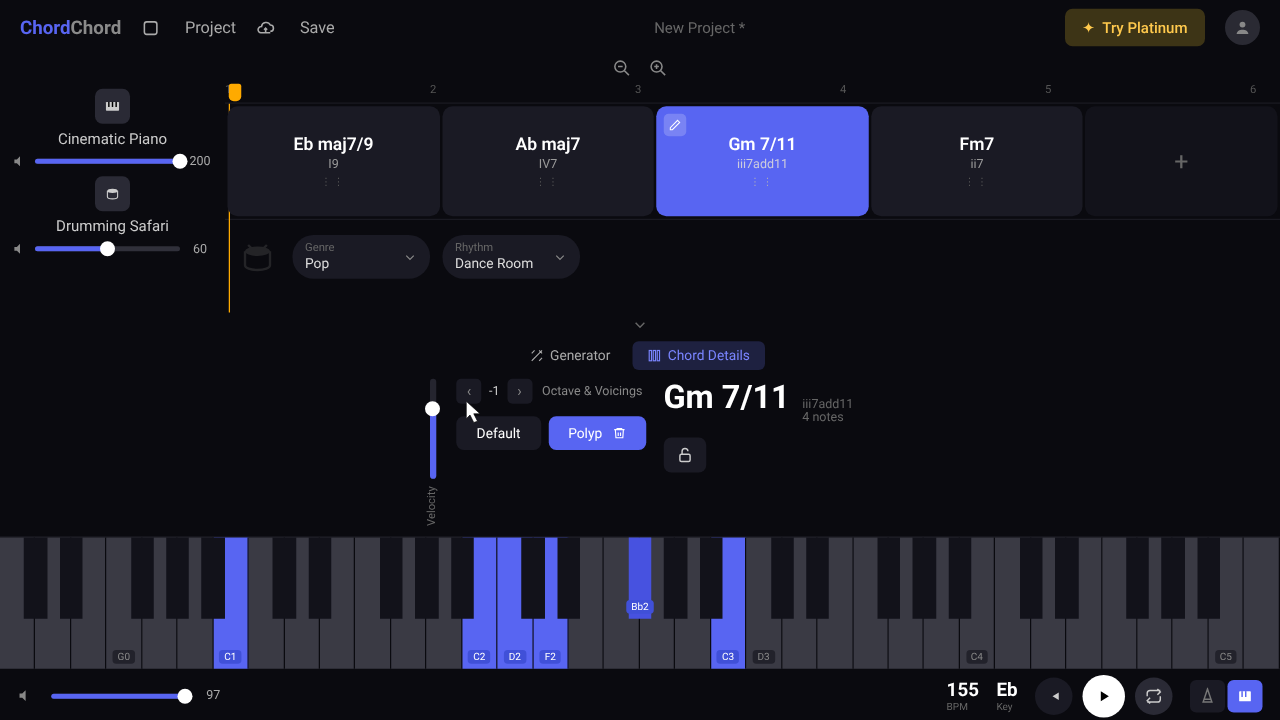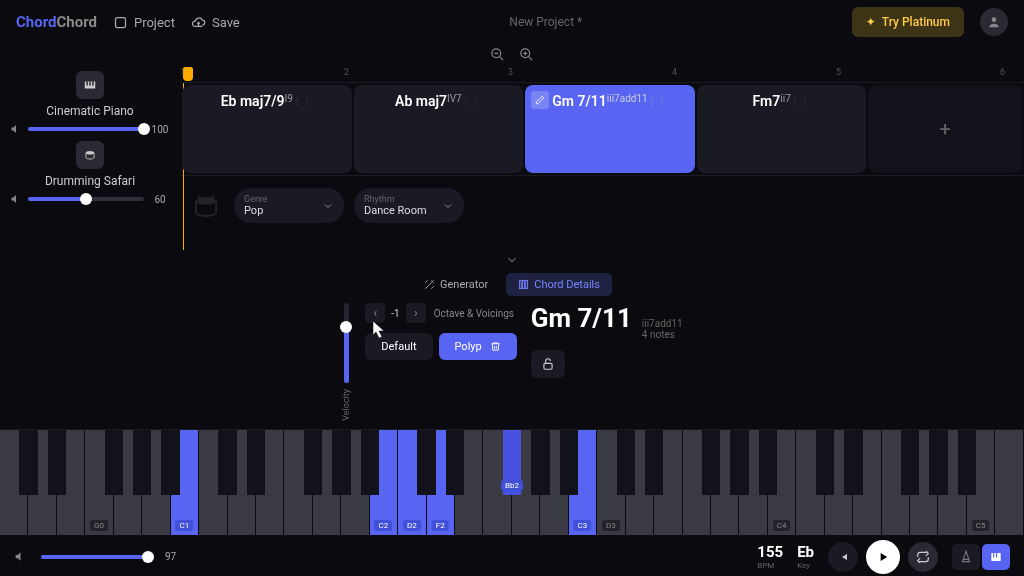--- a/index.html
+++ b/index.html
@@ -1,21 +1,21 @@
 <!DOCTYPE html>
 <html><head>
 <meta charset="utf-8">
 <style>
 *{margin:0;padding:0;box-sizing:border-box;font-family:-apple-system,BlinkMacSystemFont,'Segoe UI',Roboto,sans-serif}
 body{background:#0a0a0f;color:#fff;width:1024px;height:576px;overflow:hidden;font-size:12px}
 .header{display:flex;align-items:center;padding:10px 16px;height:44px;gap:16px}
 .logo{font-weight:700;font-size:15px}
 .logo-a{color:#5865f2}
 .logo-b{color:#8a8a8a}
-.hbtn{display:flex;align-items:center;gap:6px;color:#aaa;cursor:pointer;font-size:13px}
+.hbtn{display:flex;align-items:center;gap:20px;color:#aaa;cursor:pointer;font-size:13px}
 .hbtn svg{width:15px;height:15px}
 .proj-name{margin:0 auto;color:#666;font-size:12px}
 .btn-platinum{background:#3d3416;color:#ffc94d;padding:8px 14px;border-radius:6px;display:flex;align-items:center;gap:6px;cursor:pointer;font-size:12px;font-weight:500}
 .btn-export{background:#8b5cf6;color:#fff;padding:8px 16px;border-radius:6px;display:flex;align-items:center;gap:6px;cursor:pointer;font-size:12px;font-weight:500}
 .avatar{width:28px;height:28px;background:#2a2a33;border-radius:50%;display:flex;align-items:center;justify-content:center;cursor:pointer}
 .zoom-row{display:flex;justify-content:center;gap:14px;padding:3px 0}
 .zoom-row svg{width:15px;height:15px;cursor:pointer;color:#888}
 .timeline{display:flex;height:185px}
 .tracks-side{width:180px;padding:6px 10px}
 .track{text-align:center;margin-bottom:6px}
@@ -25,21 +25,21 @@
 .vol-row svg{width:12px;height:12px;color:#888}
 .slider{flex:1;height:4px;background:#30303a;border-radius:2px;position:relative}
 .slider-fill{height:100%;background:#5865f2;border-radius:2px;position:relative}
 .slider-thumb{width:12px;height:12px;background:#fff;border-radius:50%;position:absolute;top:-4px;right:-6px}
 .vol-val{font-size:10px;color:#aaa;width:20px}
 .timeline-main{flex:1;position:relative}
 .ruler{height:18px;position:relative;border-bottom:1px solid #1a1a22}
 .marker{position:absolute;left:3px;top:2px;width:10px;height:14px;background:#ffaa00;border-radius:2px 2px 4px 4px}
 .tick{position:absolute;top:2px;font-size:9px;color:#555}
 .chord-row{display:flex;height:92px;gap:2px;padding:2px}
-.chord-card{flex:1;background:#1a1a24;border-radius:8px;padding:8px;text-align:center;display:flex;justify-content:center;cursor:pointer;position:relative}
+.chord-card{flex:1;background:#1a1a24;border-radius:8px;padding:8px;text-align:center;display:flex;flex-direction:column;justify-content:center;cursor:pointer;position:relative}
 .chord-card.sel{background:#5865f2}
 .chord-name{font-size:14px;font-weight:600;margin-bottom:2px}
 .chord-rn{font-size:10px;color:#999}
 .chord-card.sel .chord-rn{color:#ccd}
 .dots{font-size:8px;letter-spacing:2px;color:#555;margin-top:4px}
 .chord-card.sel .dots{color:#aab}
 .chord-add{flex:1;background:#12121a;border-radius:8px;display:flex;align-items:center;justify-content:center;cursor:pointer;font-size:20px;color:#666}
 .edit-badge{position:absolute;top:6px;left:6px;width:18px;height:18px;background:rgba(255,255,255,.2);border-radius:4px;display:flex;align-items:center;justify-content:center}
 .drum-row{display:flex;align-items:center;height:60px;padding:8px;gap:10px;border-top:1px solid #1a1a22}
 .drum-ico{width:36px;height:36px;opacity:.35;display:flex;align-items:center;justify-content:center}
@@ -148,21 +148,21 @@
       <div class="track-name">Cinematic Piano</div>
       <div class="vol-row">
         <svg viewBox="0 0 24 24" fill="currentColor">
             <path d="M3 9v6h4l5 5V4L7 9H3z"></path>
           </svg>
         <div class="slider">
             <div class="slider-fill" style="width:100%">
               <div class="slider-thumb"></div>
             </div>
           </div>
-        <div class="vol-val">100</div>
+        <div class="vol-val">200</div>
       </div>
     </div>
     <div class="track">
       <div class="track-ico">
           <svg width="14" height="14" viewBox="0 0 24 24" fill="#ccc">
             <ellipse cx="12" cy="8" rx="7" ry="3"></ellipse>
             <path d="M5 8v8c0 1.7 3 3 7 3s7-1.3 7-3V8" fill="none" stroke="#ccc" stroke-width="1.5"></path>
           </svg>
         </div>
       <div class="track-name">Drumming Safari</div>

